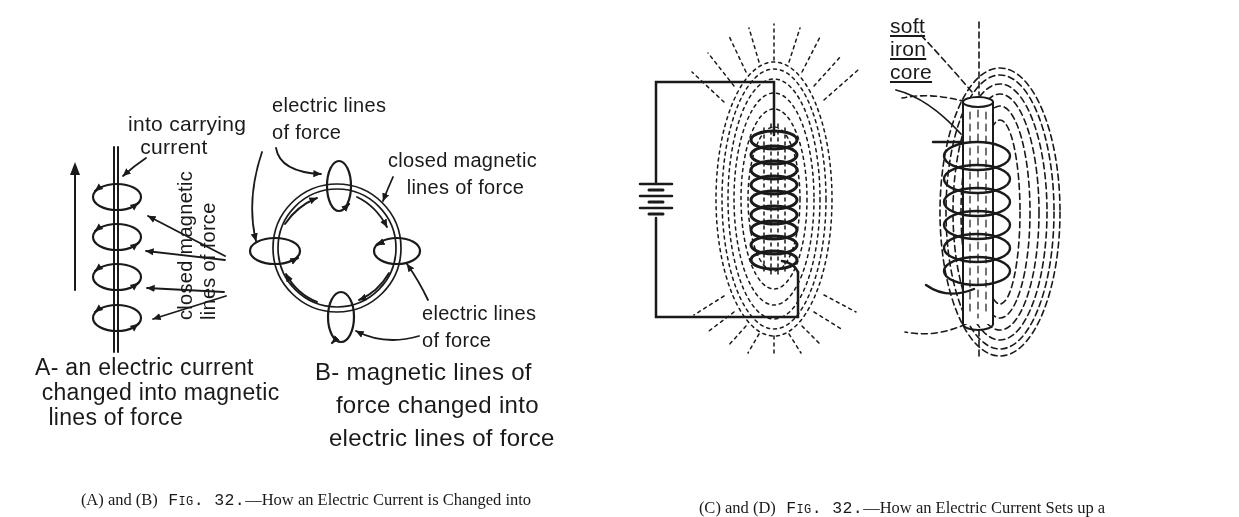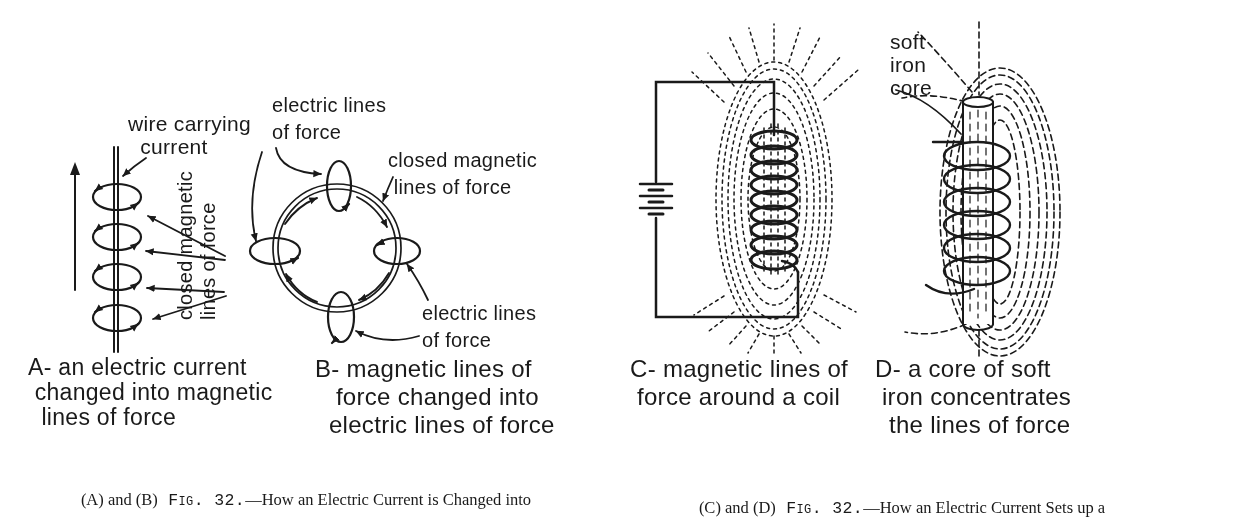--- a/index.html
+++ b/index.html
@@ -12,21 +12,21 @@
   svg.art { position:absolute; left:0; top:0; color:var(--ink); }
   svg.art * { stroke-linecap:round; }
   .ah-path { fill:var(--ink); stroke:none; }
   .hand {
     position:absolute; white-space:pre; color:var(--ink);
     letter-spacing:0.3px;
   }
   .lbl  { font-size:21px; line-height:23px; }
   .lblB { font-size:20px; line-height:27px; }
   .cap  { font-size:23px; line-height:25px; }
-  .capB { font-size:24px; line-height:28px; }
+  .capB { font-size:24px; line-height:33px; }
   .rot  { transform:rotate(-90deg); font-size:20px; line-height:23px; }
   .print-caption {
     position:absolute; font-family:"Liberation Serif", serif;
     font-size:16.5px; line-height:21px; text-align:center;
     white-space:pre; color:var(--ink);
   }
   .it { }
   .sc { font-variant:small-caps; letter-spacing:0.4px;font-family:Liberation Mono, monospace; }
 </style>
 </head>
@@ -195,53 +195,48 @@
         <ellipse cx="977" cy="271" rx="33" ry="14"></ellipse>
         <line x1="933" y1="142" x2="963" y2="142"></line>
         <path d="M926,285 Q947,300 974,289"></path>
       </g>
       <g stroke-width="1.8">
         <path d="M896,90 Q928,98 961,134"></path>
       </g>
     </g>
   </svg>
 
-  <div class="hand lbl" style="left:128px; top:112px;">wire carrying
+  <div class="hand lbl" style="left:128px; top:112px;">into carrying
   current</div>
 
   <div class="hand rot" style="left:117px; top:217px; width:160px; height:46px; text-align:left;">closed magnetic
 lines of force</div>
 
-  <div class="hand cap" style="left:28px; top:355px;">A- an electric current
+  <div class="hand cap" style="left:35px; top:355px;">A- an electric current
  changed into magnetic
   lines of force</div>
 
   <div class="hand lblB" style="left:272px; top:92px;">electric lines
 of force</div>
 
-  <div class="hand lblB" style="left:388px; top:147px;">closed magnetic
+  <div class="hand lblB" style="left:388px; top:147px;text-align:center;">closed magnetic
  lines of force</div>
 
   <div class="hand lblB" style="left:422px; top:300px;">electric lines
 of force</div>
 
   <div class="hand capB" style="left:315px; top:355px;">B- magnetic lines of
    force changed into
   electric lines of force</div>
 
-  <div class="hand capB" style="left:630px; top:355px;">C- magnetic lines of
- force around a coil</div>
-
-  <div class="hand lbl" style="left:890px; top:30px;">soft
+
+  <div class="hand lbl" style="left:890px; top:14px;text-decoration:underline;">soft
 iron
 core</div>
 
-  <div class="hand capB" style="left:875px; top:355px;">D- a core of soft
- iron concentrates
-  the lines of force</div>
 
   <div class="print-caption" style="left:36px; top:447px; width:540px;">
     <div><span class="it">(A) and (B)</span><span class="sc"> Fig. 32.</span><span>—How an Electric Current is Changed into</span></div>
     
   </div>
 
   <div class="print-caption" style="left:642px; top:455px; width:520px;">
     <div><span class="it">(C) and (D)</span><span class="sc"> Fig. 32.</span><span>—How an Electric Current Sets up a</span></div>
     
   </div>

